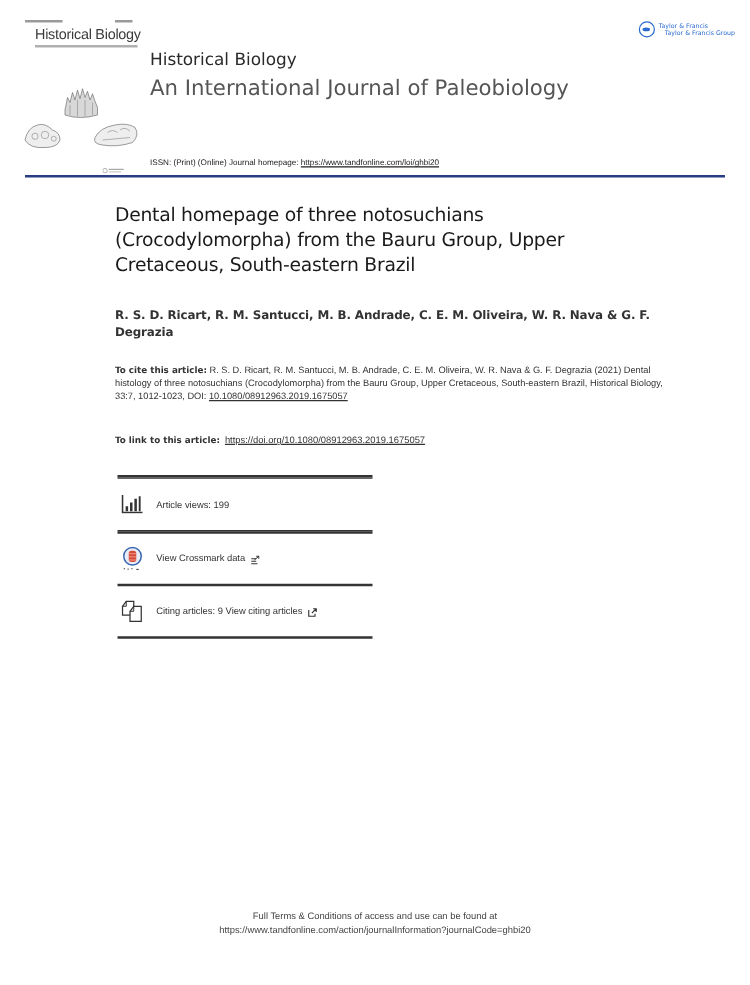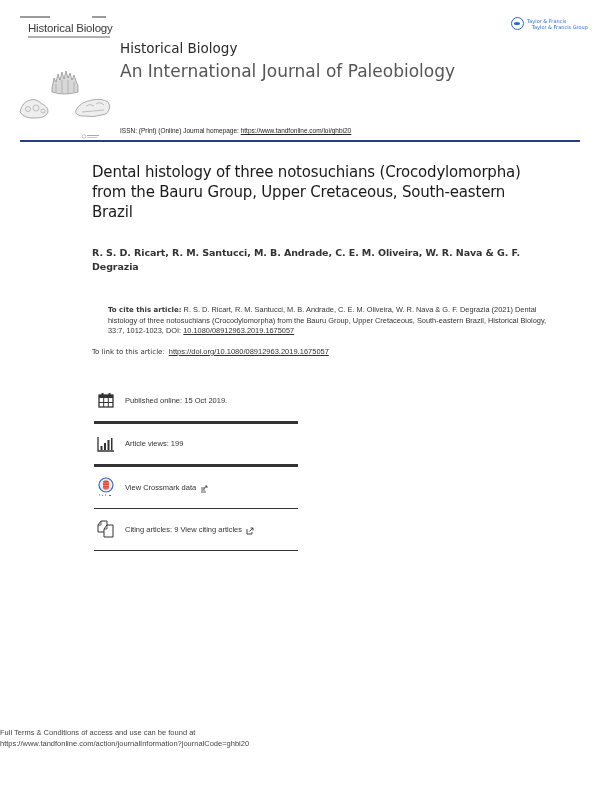--- a/index.html
+++ b/index.html
@@ -24,36 +24,36 @@
   .issn-row { position: absolute; left: 120px; top: 127px; font-family: "Liberation Sans", sans-serif; font-size: 6.5px; color: #222; white-space: nowrap; }
   .issn-row a { color: #222; text-decoration: underline; }
   .cover-pub-logo { position: absolute; left: 82px; top: 124px; width: 18px; height: 5px; }
 
   .rule-blue { position: absolute; left: 20px; top: 140px; width: 560px; height: 2px; background: #283d84; }
 
   .title { position: absolute; left: 92px; top: 162px; width: 440px; font-family: "DejaVu Sans", sans-serif; font-size: 15px; line-height: 20px; color: #1a1a1a; letter-spacing: -0.2px; }
 
   .authors { position: absolute; left: 92px; top: 246px; width: 440px; font-family: "DejaVu Sans", sans-serif; font-size: 9.5px; font-weight: bold; line-height: 14px; color: #333; letter-spacing: -0.1px; }
 
-  .cite { position: absolute; left: 92px; top: 305px; width: 440px; font-family: "Liberation Sans", sans-serif; font-size: 7.4px; line-height: 10.6px; color: #333; margin-left: 16px; }
+  .cite { position: absolute; left: 92px; top: 291px; width: 440px; font-family: "Liberation Sans", sans-serif; font-size: 7.4px; line-height: 10.6px; color: #333; }
   .cite b { font-family: "DejaVu Sans", sans-serif; font-weight: bold; font-size: 7px; }
   .cite a { color: #333; text-decoration: underline; }
 
   .link-row { position: absolute; left: 92px; top: 347px; font-family: "Liberation Sans", sans-serif; font-size: 7.5px; color: #333; white-space: nowrap; }
-  .link-row b { font-family: "DejaVu Sans", sans-serif; font-weight: normal; font-size: 7px; }
+  .link-row b { font-family: "DejaVu Sans", sans-serif; font-weight: bold; font-size: 7px; }
   .link-row a { color: #333; text-decoration: underline; margin-left: 4px; text-align: center; }
 
   .info-list { position: absolute; left: 94px; top: 380px; width: 204px; }
   .info-item { position: relative; height: 40.5px; display: flex; align-items: center; }
   .info-item .ic { width: 20px; height: 20px; display: flex; align-items: center; justify-content: center; margin-right: 9px; margin-left: 2px; }
   .info-item .lbl { font-family: "Liberation Sans", sans-serif; font-size: 7.5px; color: #333; white-space: nowrap; }
   .info-item .ext { margin-left: 4px; display: inline-block; vertical-align: middle; }
   .sep { height: 1.5px; background: #333; width: 204px; }
 
-  .footer { position: absolute; left: 0; top: 727px; width: 600px; font-family: "Liberation Sans", sans-serif; font-size: 7.5px; line-height: 11px; color: #444; }
+  .footer { position: absolute; left: 0; top: 727px; width: 600px; text-align: center; font-family: "Liberation Sans", sans-serif; font-size: 7.5px; line-height: 11px; color: #444; }
 </style>
 </head>
 <body>
 
 <div class="cover">
   <div class="tiny-top">
     <span style="left:0;width:30px;"></span>
     <span style="left:72px;width:14px;"></span>
   </div>
   <div class="cv-title">Historical Biology</div>
@@ -87,46 +87,34 @@
   <div class="circ"></div>
   <div class="txt">Taylor &amp; Francis<br>&nbsp;&nbsp;&nbsp;Taylor &amp; Francis Group</div>
 </div>
 
 <div class="issn-row">
   <span>ISSN: (Print) (Online) Journal homepage: </span><a>https://www.tandfonline.com/loi/ghbi20</a>
 </div>
 
 <div class="rule-blue"></div>
 
-<div class="title">Dental histology of three notosuchians (Crocodylomorpha) from the Bauru Group, Upper Cretaceous, South-eastern Brazil</div>
+<div class="title">Dental homepage of three notosuchians (Crocodylomorpha) from the Bauru Group, Upper Cretaceous, South-eastern Brazil</div>
 
 <div class="authors">R. S. D. Ricart, R. M. Santucci, M. B. Andrade, C. E. M. Oliveira, W. R. Nava &amp; G. F. Degrazia</div>
 
 <div class="cite">
   <b>To cite this article:</b><span> R. S. D. Ricart, R. M. Santucci, M. B. Andrade, C. E. M. Oliveira, W. R. Nava &amp; G. F. Degrazia (2021) Dental histology of three notosuchians (Crocodylomorpha) from the Bauru Group, Upper Cretaceous, South-eastern Brazil, Historical Biology, 33:7, 1012-1023, DOI: </span><a>10.1080/08912963.2019.1675057</a>
 </div>
 
 <div class="link-row">
   <b>To link to this article:</b><a>https://doi.org/10.1080/08912963.2019.1675057</a>
 </div>
 
 <div class="info-list">
 
-  <div class="info-item">
-    <span class="ic">
-      <svg width="16" height="16" viewBox="0 0 16 16">
-          <rect x="1" y="3" width="14" height="12" fill="none" stroke="#333" stroke-width="1.3"></rect>
-          <rect x="1" y="3" width="14" height="3" fill="#333"></rect>
-          <rect x="3.5" y="1" width="2" height="3.5" fill="#333"></rect>
-          <rect x="10.5" y="1" width="2" height="3.5" fill="#333"></rect>
-          <path d="M5.7 6 V15 M10.3 6 V15 M1 10.5 H15" stroke="#333" stroke-width="1"></path>
-        </svg>
-    </span>
-    <span class="lbl">Published online: 15 Oct 2019.</span>
-  </div>
   <div class="sep"></div>
 
   <div class="sep"></div>
 
   <div class="info-item">
     <span class="ic">
       <svg width="18" height="16" viewBox="0 0 18 16">
           <path d="M1 1 V15 H17" fill="none" stroke="#333" stroke-width="1.3"></path>
           <rect x="3.5" y="10" width="2" height="4" fill="#333"></rect>
           <rect x="7" y="7" width="2" height="7" fill="#333"></rect>

